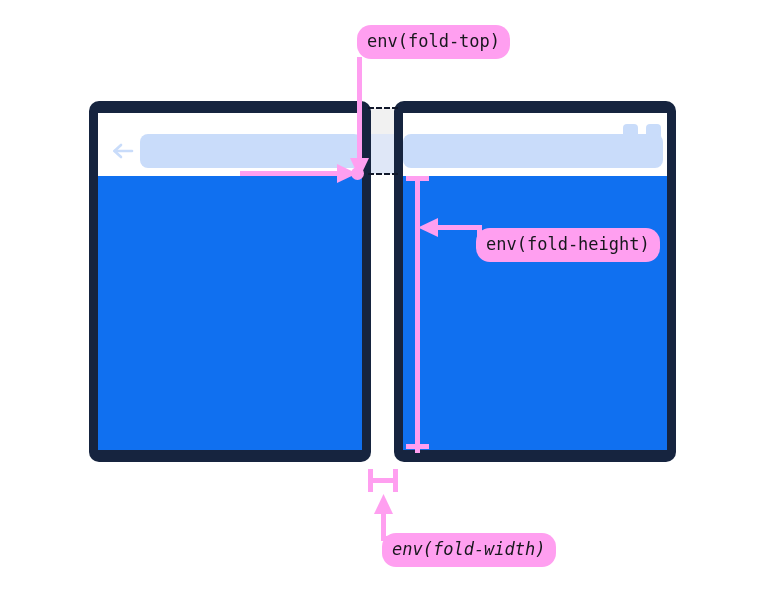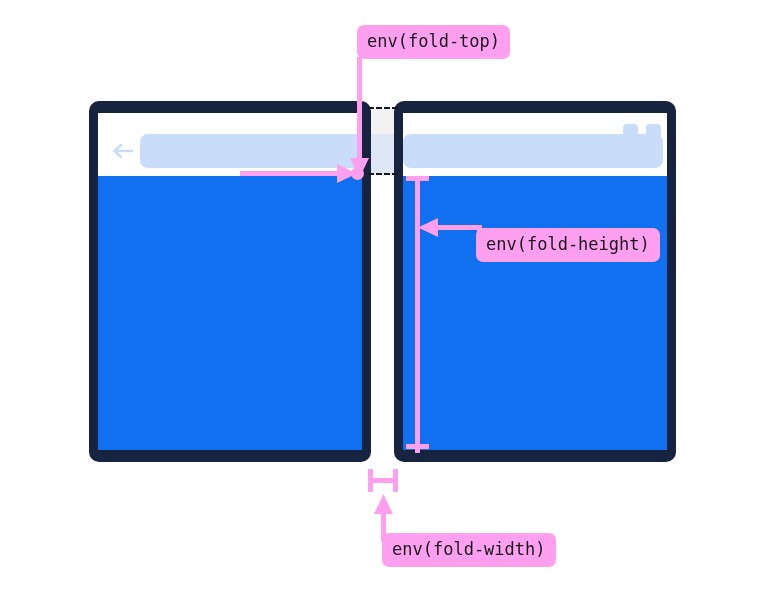--- a/index.html
+++ b/index.html
@@ -66,21 +66,21 @@
   .pk{position:absolute;background:var(--pink);}
   .pk-v{width:5px;}
   .pk-h{height:5px;}
   .label{
     position:absolute;
     background:var(--pink);
     color:#17171c;
     font-size:17px;
     line-height:1;
     padding:8px 10px 9px 10px;
-    border-radius:7px;
+    border-radius:14px;
     white-space:nowrap;
     font-family:"DejaVu Sans Mono","Liberation Mono",monospace;
   }
   .arrow{position:absolute;color:var(--pink);}
   .arrow svg{display:block;}
   .dot{
     position:absolute;
     width:13px;height:13px;
     border-radius:50%;
     background:var(--pink);
@@ -155,15 +155,15 @@
   <div class="pk pk-h" style="left:368px;top:478px;width:30px;"></div>
   <div class="pk pk-v" style="left:368px;top:469px;height:23px;"></div>
   <div class="pk pk-v" style="left:393px;top:469px;height:23px;"></div>
   <div class="arrow" style="left:374px;top:494px;">
     <svg width="19" height="20" viewBox="0 0 19 20">
       <path d="M9.5 0 L19 20 H0 Z" fill="currentColor"></path>
     </svg>
   </div>
   <div class="pk pk-v" style="left:381px;top:510px;height:30px;"></div>
   <div class="pk pk-h" style="left:381px;top:536px;width:18px;"></div>
-  <div class="label" style="left:382px;top:533px;">env(fold-width)</div>
+  <div class="label" style="left:382px;top:533px;font-style:italic;">env(fold-width)</div>
 
 </div>
 
 </body></html>

